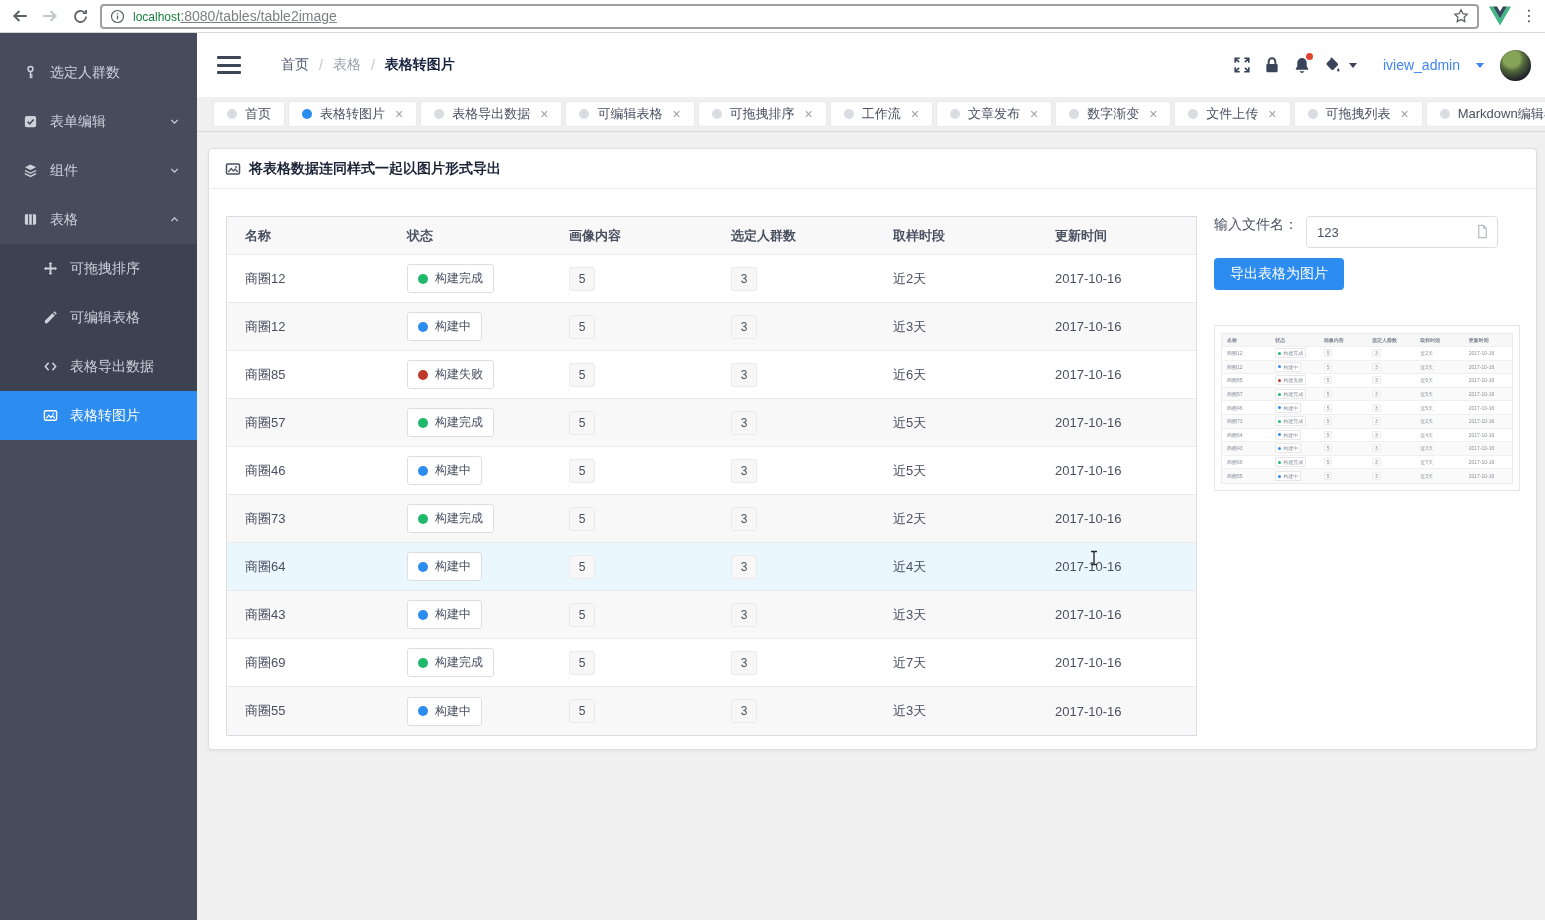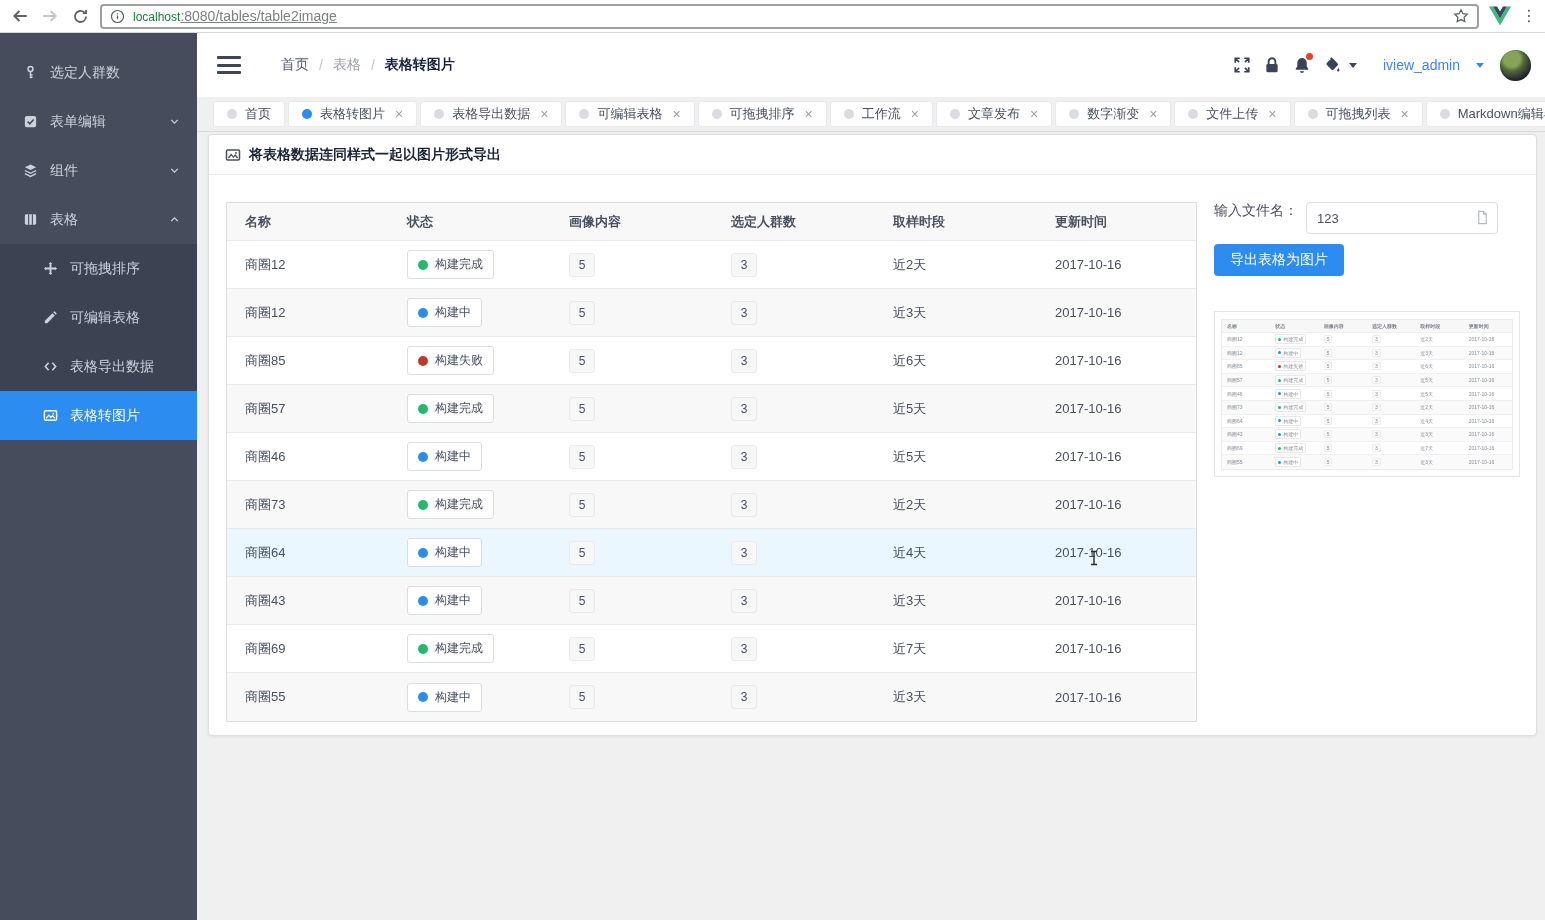--- a/index.html
+++ b/index.html
@@ -57,21 +57,21 @@
   
   .tabbar { position:absolute; left:197px; top:97px; right:0; height:35px; background:#f0f0f0;
             border-bottom:1px solid #d9d9d9; display:flex; gap:3px; padding:4px 0 0 16px; overflow:hidden; }
   .chip { height:26px; background:#fff; border:1px solid #e7e9ec; border-radius:3px; display:inline-flex;
           align-items:center; gap:8px; padding:0 13px; font-size:13px; color:#495060; white-space:nowrap; cursor:pointer; }
   .chip .dot { width:10px; height:10px; border-radius:50%; background:#dadce2; }
   .chip.active .dot { background:#2d8cf0; }
   .chip .x { color:#9ea0a6; font-size:14px; line-height:1; margin-left:2px; cursor:pointer; }
 
   
-  .card { position:absolute; left:208px; top:134px; width:1329px; height:602px; background:#fff;
+  .card { position:absolute; left:208px; top:148px; width:1329px; height:602px; background:#fff;
           border:1px solid #dddee1; border-radius:4px; box-shadow:0 1px 3px rgba(0,0,0,.06); }
   .card-title { height:40px; border-bottom:1px solid #e9eaec; display:flex; align-items:center; gap:8px;
                 padding:0 16px; font-size:14px; font-weight:bold; color:#1c2438; }
   .card-title svg { width:16px; height:16px; color:#495060; }
   .card-body { position:relative; height:560px; }
 
   
   .tbl { position:absolute; left:17px; top:27px; width:971px; border:1px solid #dddee1; background:#fff; font-size:13px; }
   .trow { display:grid; grid-template-columns:162px 162px 162px 162px 162px 1fr; align-items:center; }
   .trow > div { padding-left:18px; }

